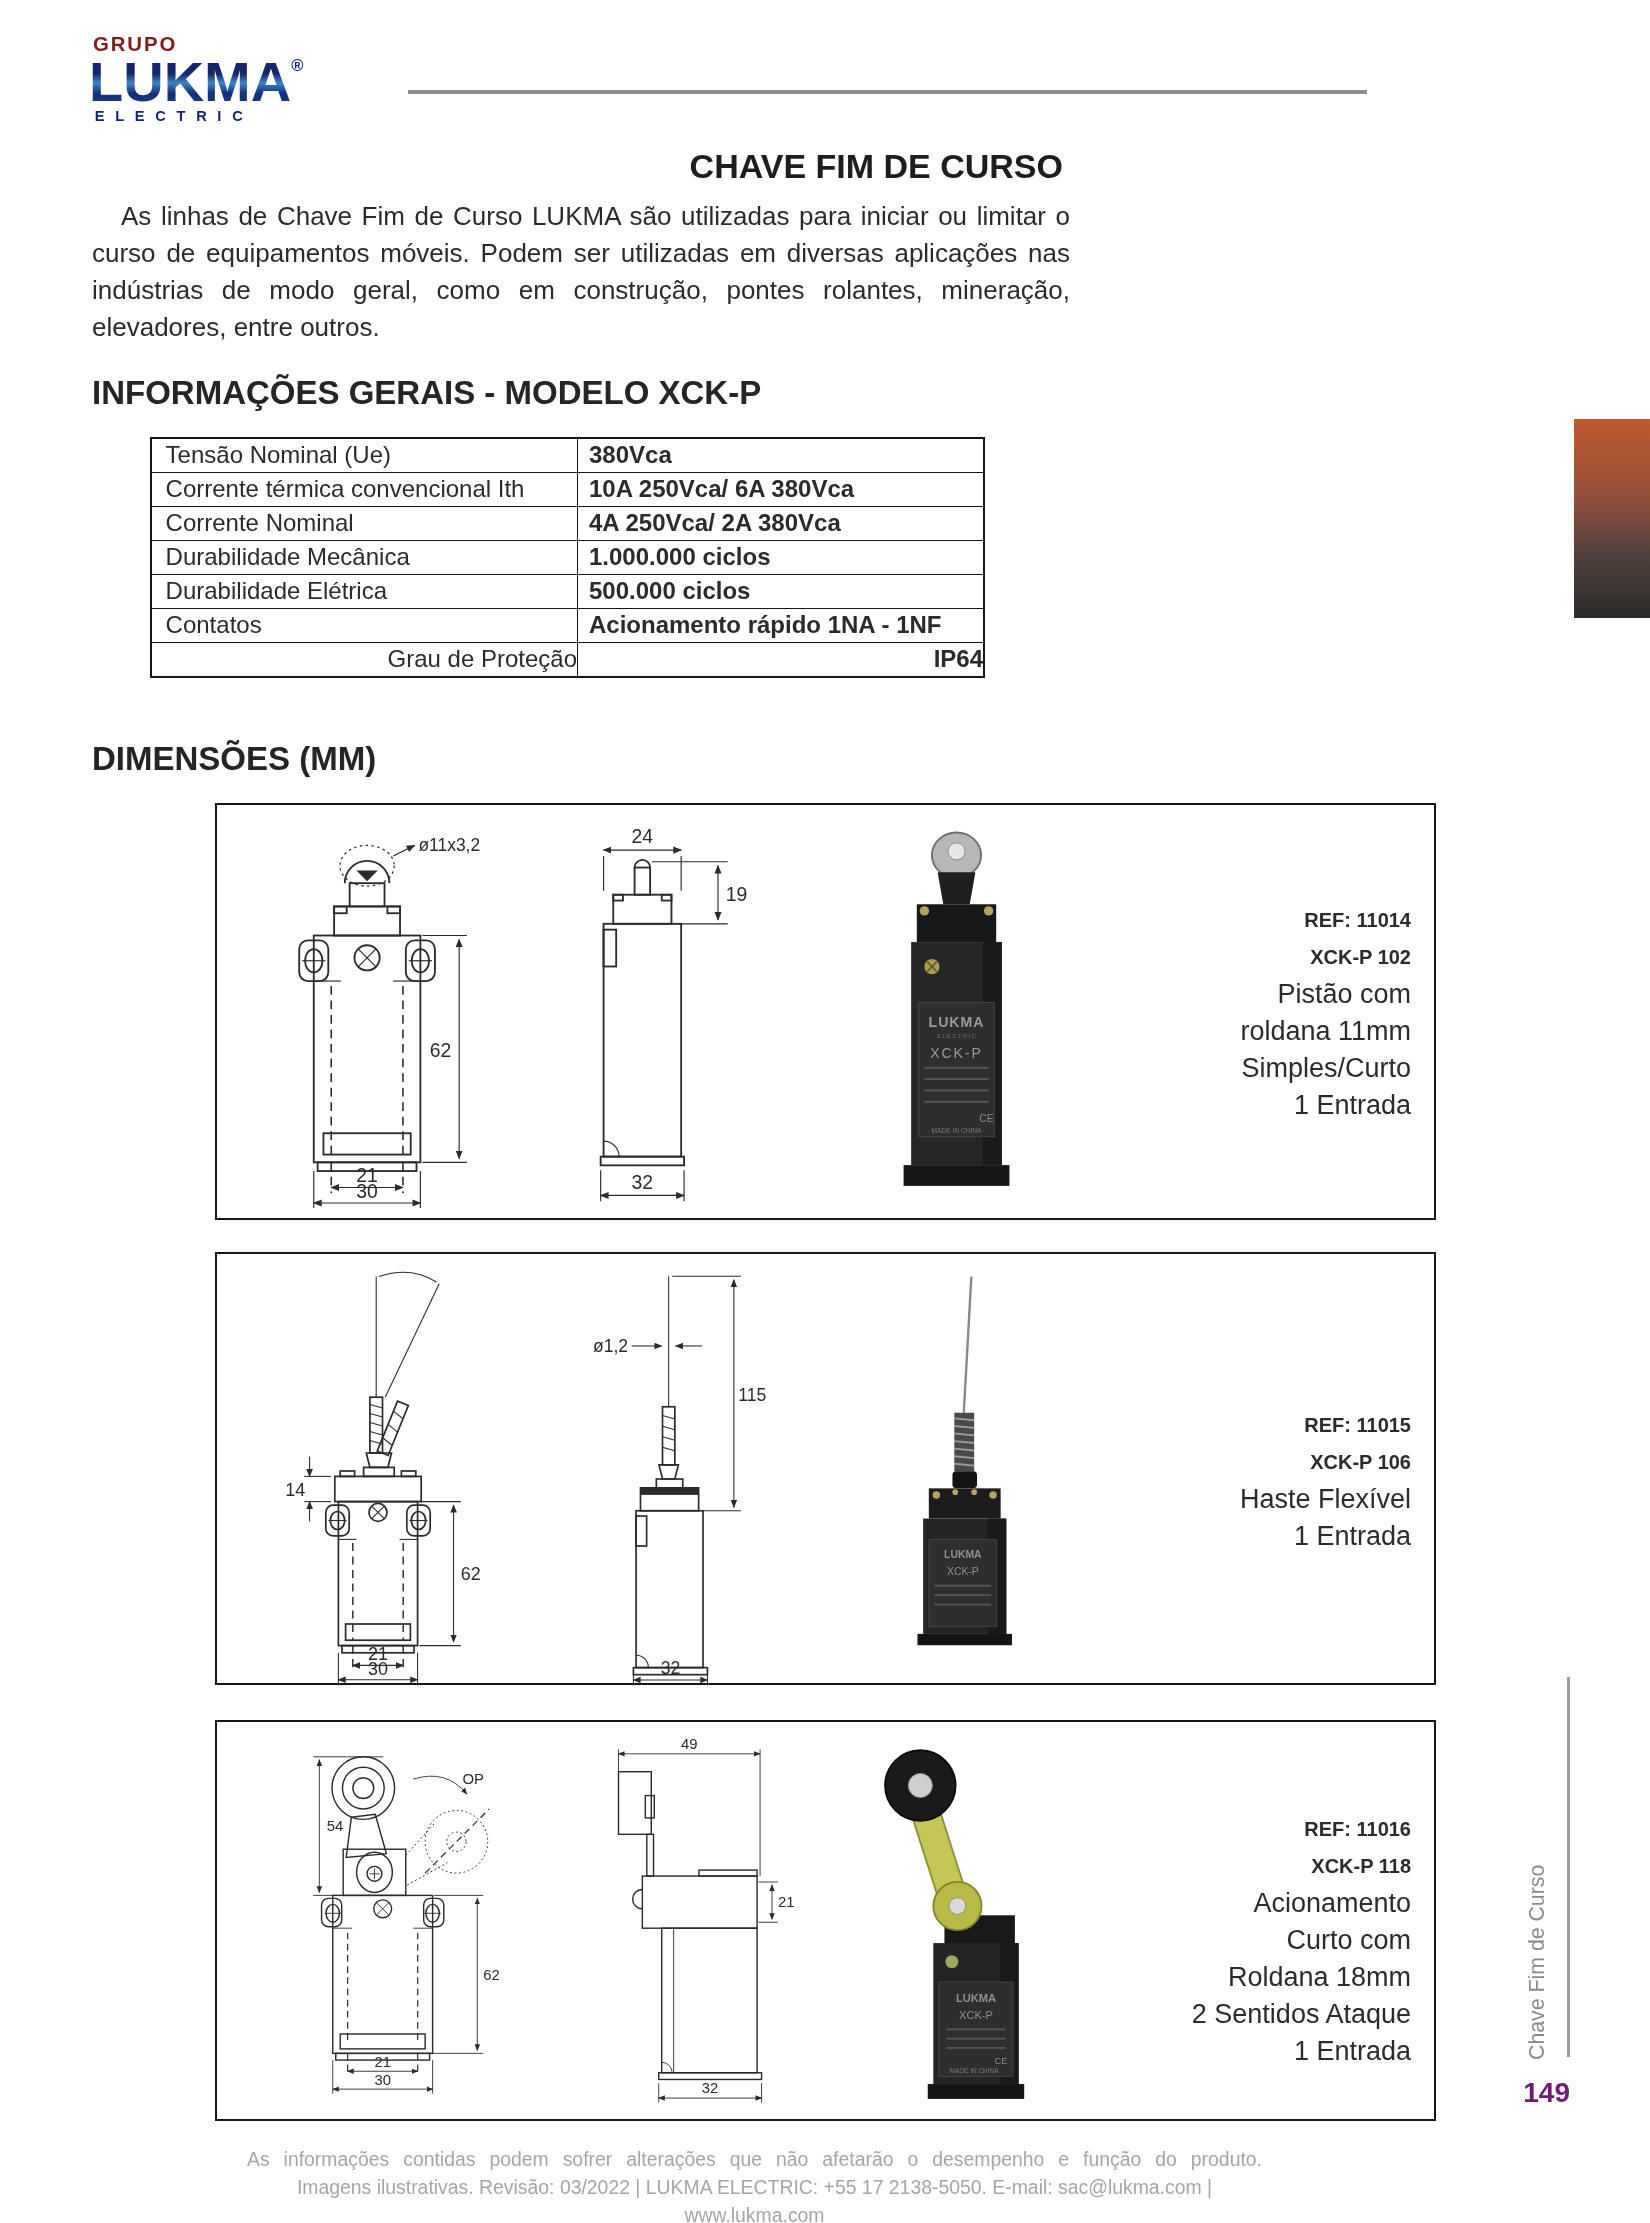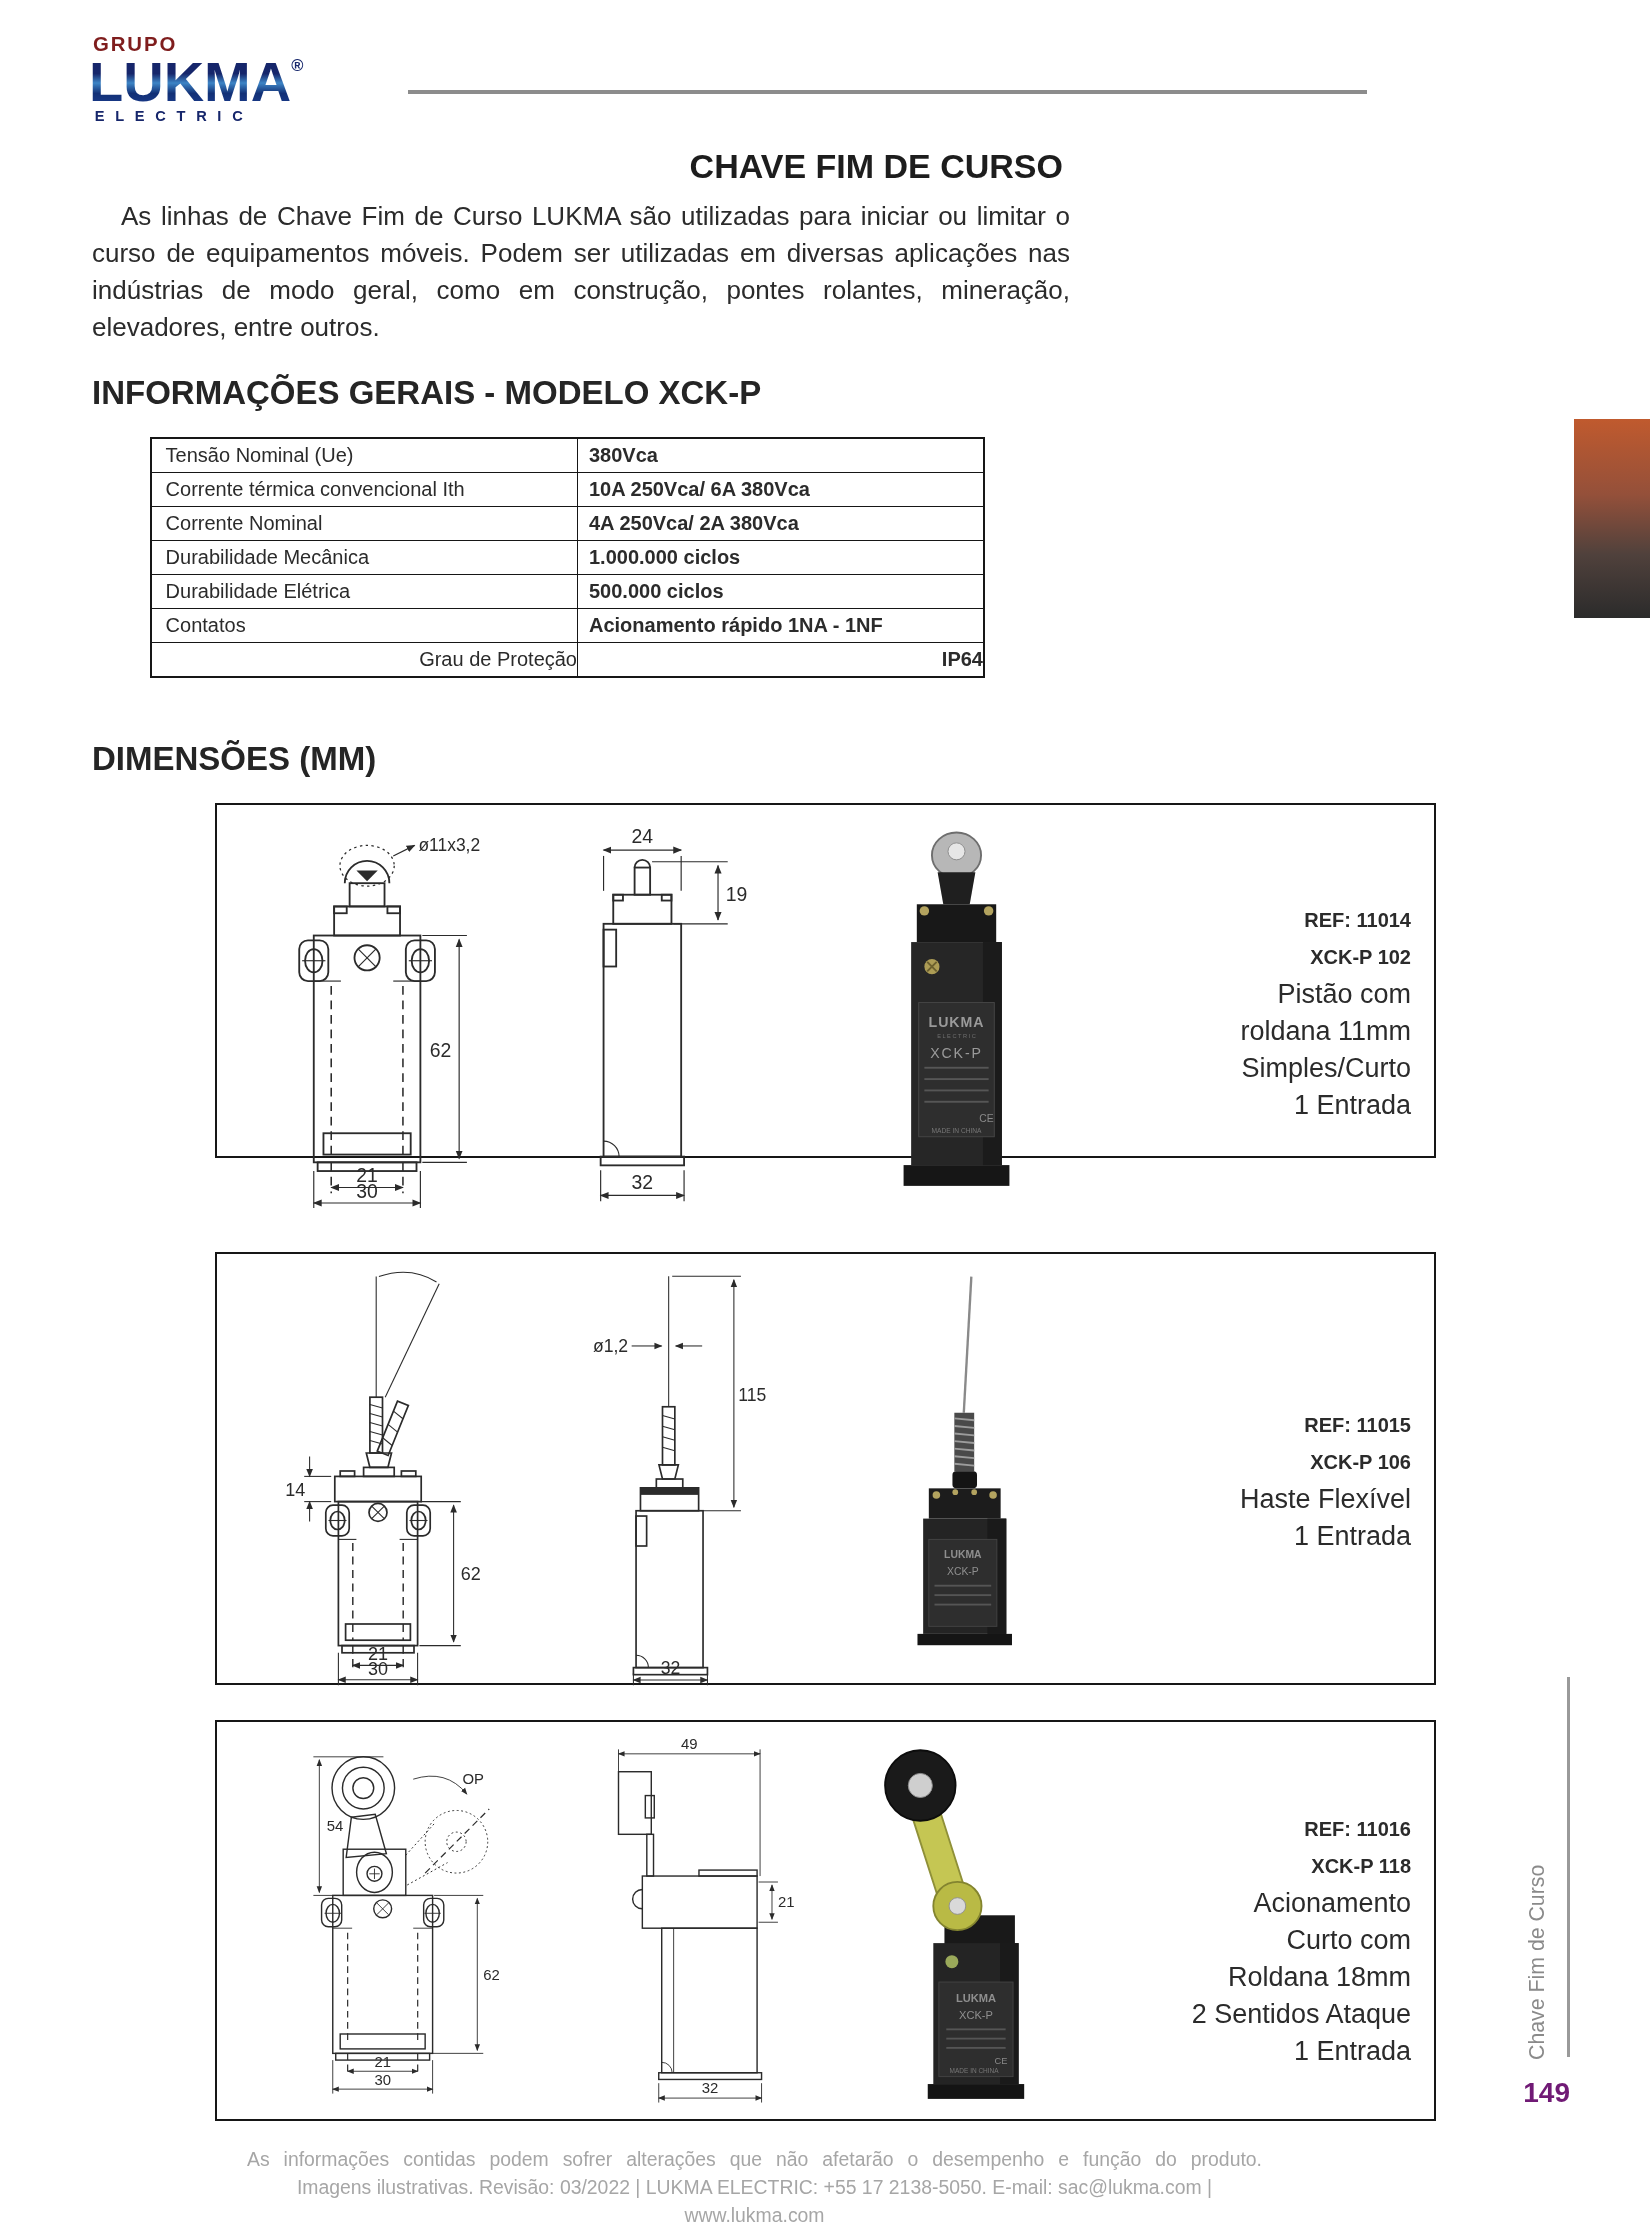--- a/index.html
+++ b/index.html
@@ -20,27 +20,27 @@
     font-size:34px;font-weight:700;color:#1d1d1d;}
   #intro{position:absolute;left:92px;top:198px;width:978px;font-size:26px;line-height:37px;
     color:#2b2b2b;text-align:justify;text-indent:29px;}
 
   .section-heading{position:absolute;left:92px;font-size:33px;font-weight:700;color:#252525;}
 
   
   #spec-table{position:absolute;left:150px;top:437px;width:831px;border:2.9px solid #161616;}
   .spec-row{display:grid;grid-template-columns:425px 1fr;border-bottom:1.9px solid #161616;height:33px;}
   .spec-row:last-child{border-bottom:none;text-align:right;}
-  .spec-cell{font-size:20px;line-height:32px;white-space:nowrap;overflow:hidden;}
+  .spec-cell{font-size:24px;line-height:32px;white-space:nowrap;overflow:hidden;}
   .spec-label{padding-left:13.6px;}
   .spec-value{border-left:1.9px solid #161616;padding-left:11px;font-weight:bold;}
 
   
   .dim-box{position:absolute;left:215px;width:1221px;border:2.9px solid #161616;background:#fff;box-sizing:border-box;}
-  #box1{top:803px;height:355px;}
+  #box1{top:803px;height:417px;}
   #box2{top:1252px;height:433px;}
   #box3{top:1720px;height:401px;}
 
   .ref-block{position:absolute;right:23px;text-align:right;color:#2b2b2b;}
   .ref-line{font-size:20px;font-weight:700;line-height:37px;}
   .desc-line{font-size:27px;line-height:37px;}
 
   .tech line,.tech path,.tech rect,.tech circle,.tech ellipse,.tech polygon{stroke:#2b2b2b;fill:none;stroke-width:1.9;}
   .tech .thin{stroke-width:1.2;}
   .tech .dim{stroke-width:1.2;}

